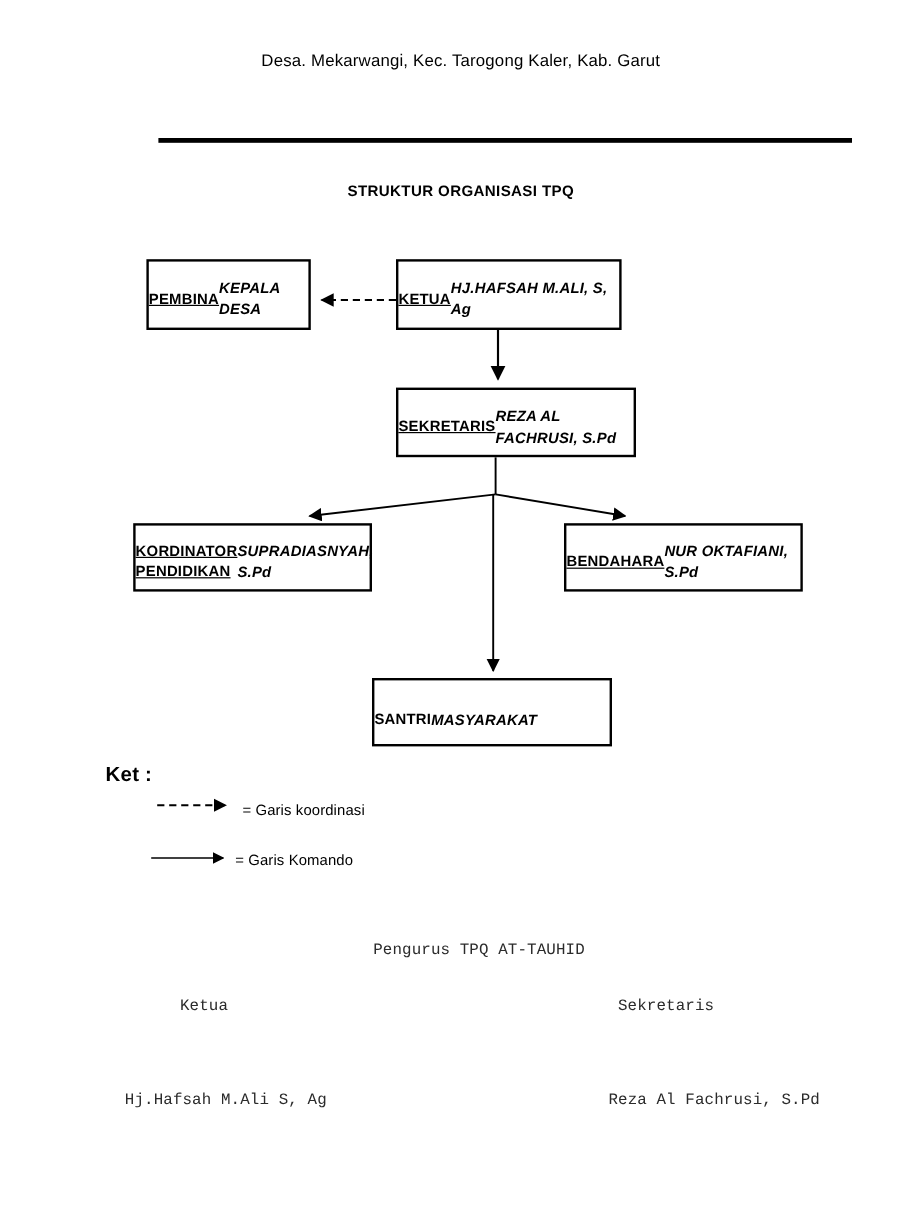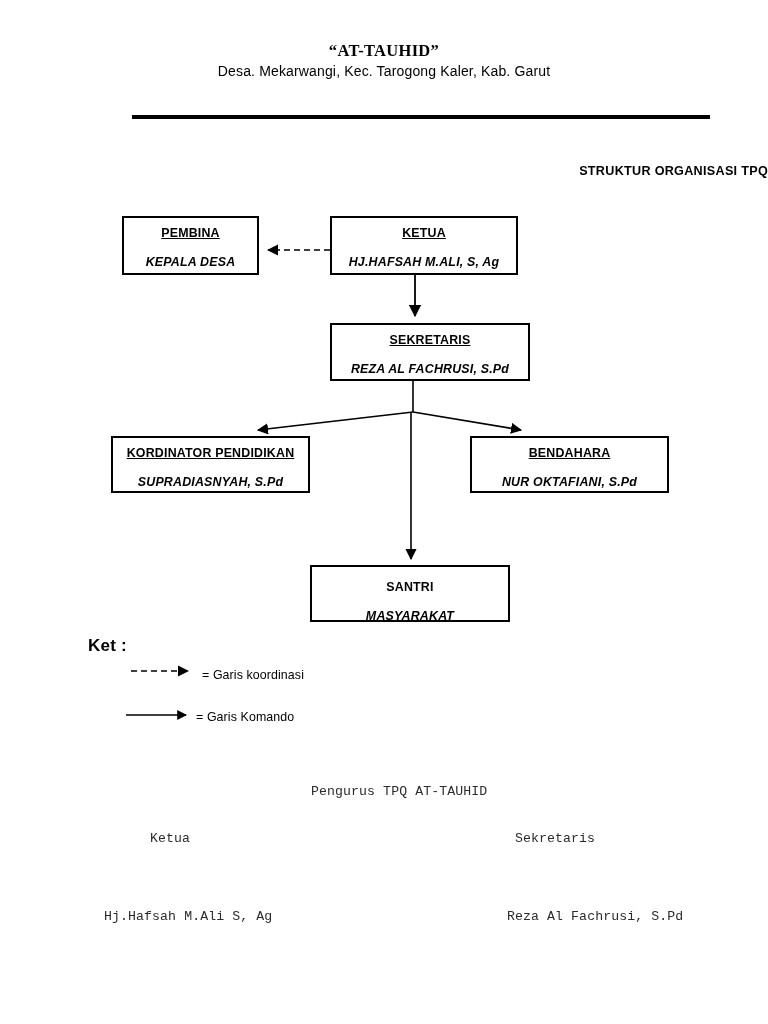--- a/index.html
+++ b/index.html
@@ -63,39 +63,36 @@
     height: 4px;
     background: #000000;
   }
 
   
   #chart-title {
     position: absolute;
     left: 0;
     top: 152px;
     width: 768px;
-    text-align: right;
+    text-align: center;
     font-size: 12.6px;
     font-weight: bold;
     letter-spacing: 0.3px;
-    margin-top: 12px;
   }
 
   
   .org-box {
     position: absolute;
     box-sizing: border-box;
     border: 2px solid #000000;
     background: #ffffff;
     display: flex;
-    flex-direction: column;
     align-items: center;
     justify-content: flex-start;
     padding-top: 7px;
-    gap: 11px;
   }
   .org-box .role {
     font-size: 12.4px;
     font-weight: bold;
     text-decoration: underline;
     line-height: 17px;
     letter-spacing: 0.2px;
   }
   .org-box .person {
     font-size: 12.4px;
@@ -164,21 +161,20 @@
   #sig-right-role{ left: 515px; top: 831px; }
   #sig-left-name { left: 104px; top: 909px; }
   #sig-right-name{ left: 507px; top: 909px; }
 </style>
 </head>
 <body>
 
 <div id="page">
 
   <div id="letterhead">
-    <div class="lh-sub">“AT-TAUHID”</div>
     <div class="lh-line3">Desa. Mekarwangi, Kec. Tarogong Kaler, Kab. Garut</div>
   </div>
   <div id="header-rule"></div>
 
   <div id="chart-title">STRUKTUR ORGANISASI TPQ</div>
 
   <svg id="connectors" viewBox="0 0 768 1024" xmlns="http://www.w3.org/2000/svg">
     <defs>
       <marker id="arrow-solid" viewBox="0 0 10 10" refX="9" refY="5" markerWidth="7" markerHeight="7" orient="auto-start-reverse">
         <path d="M 0 0 L 10 5 L 0 10 z" fill="#000000"></path>

